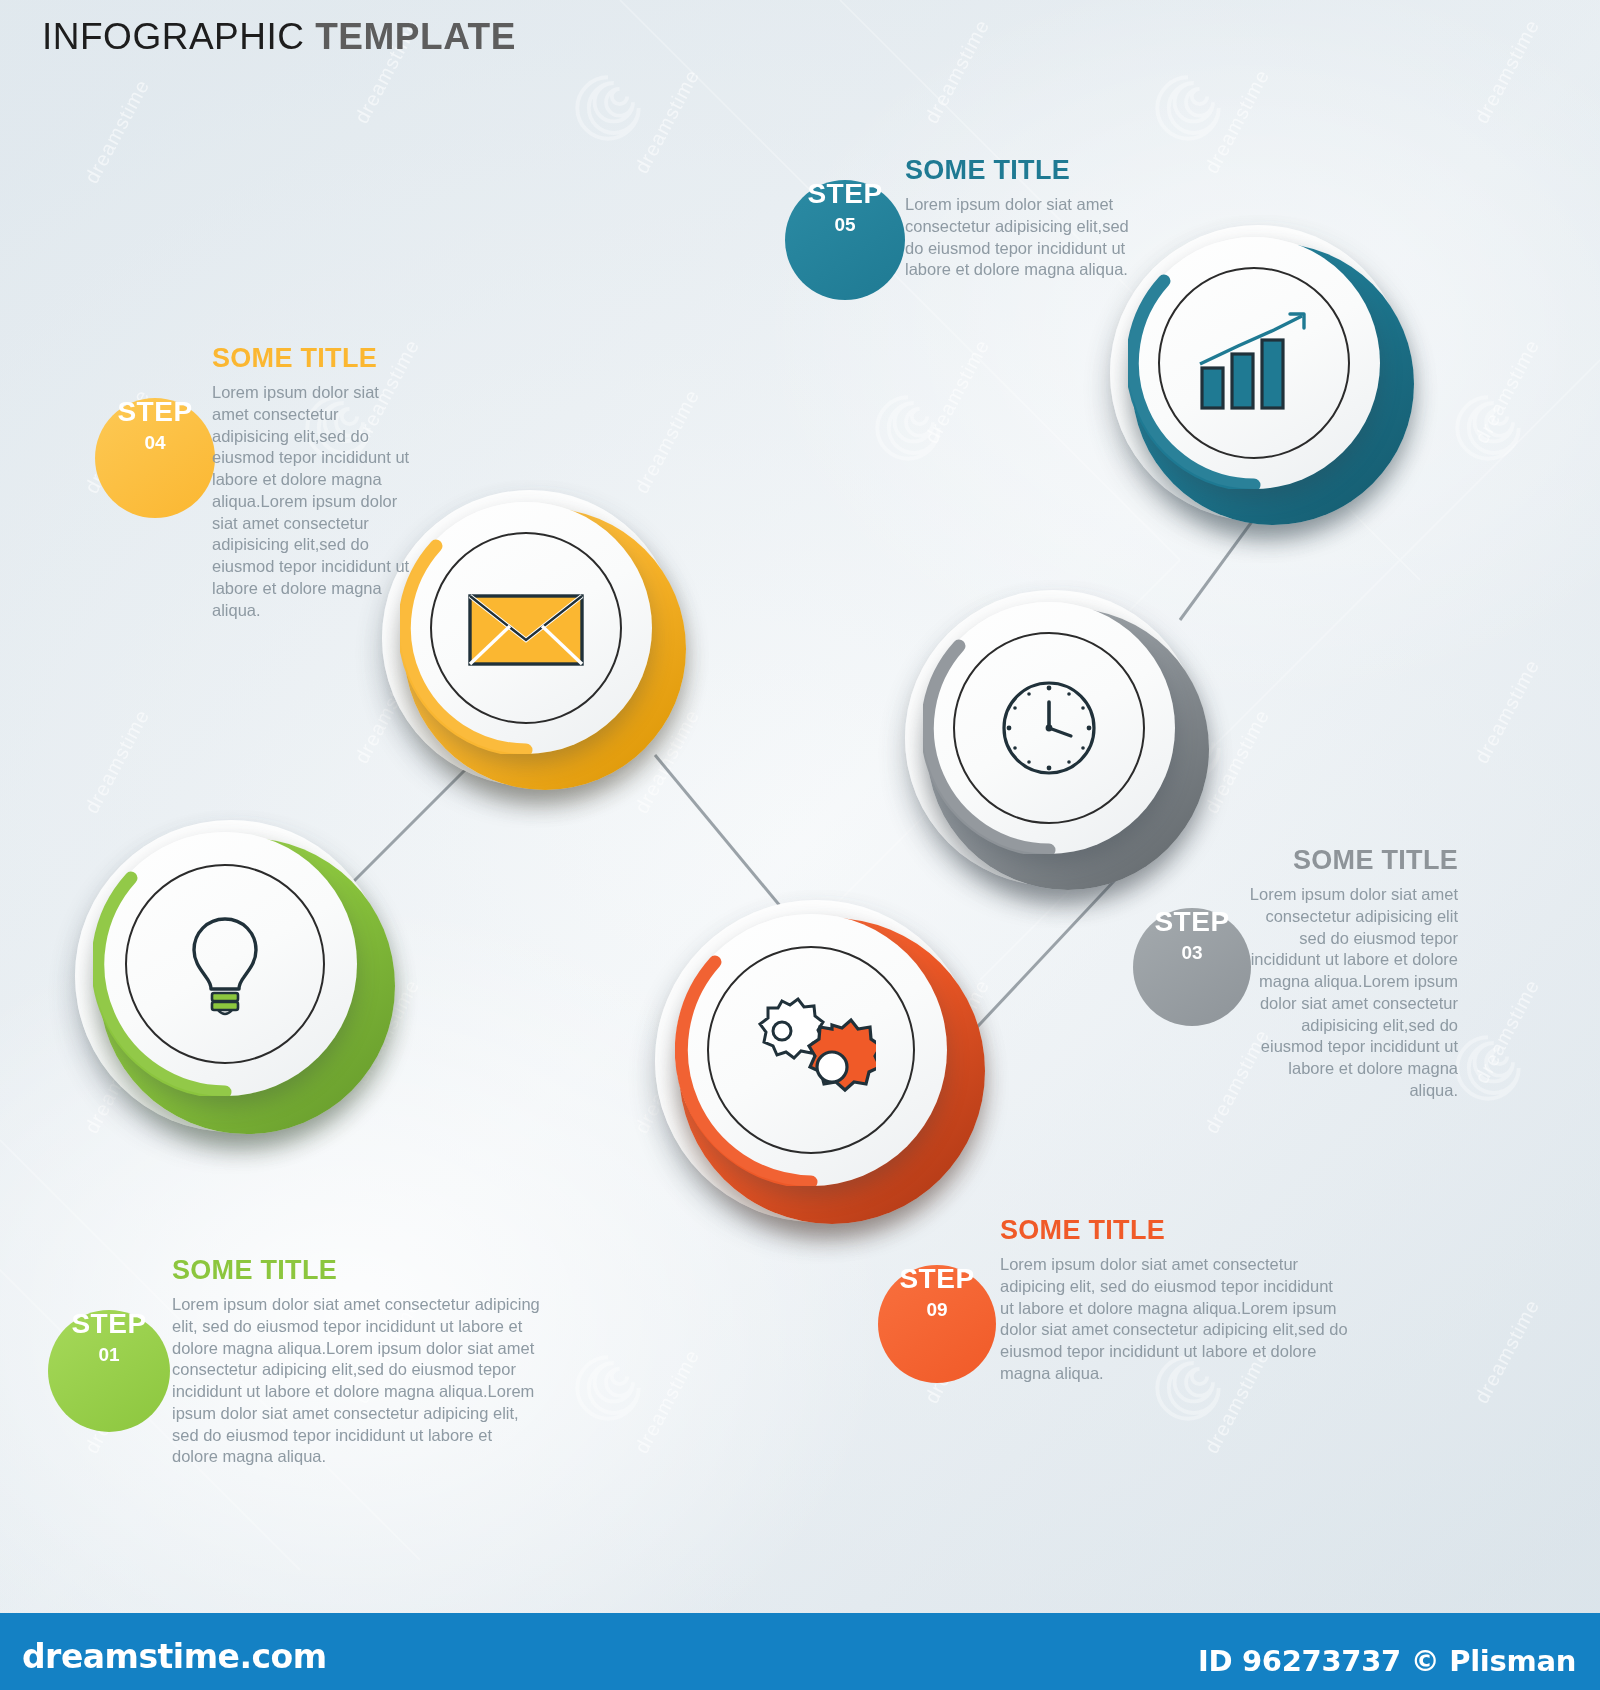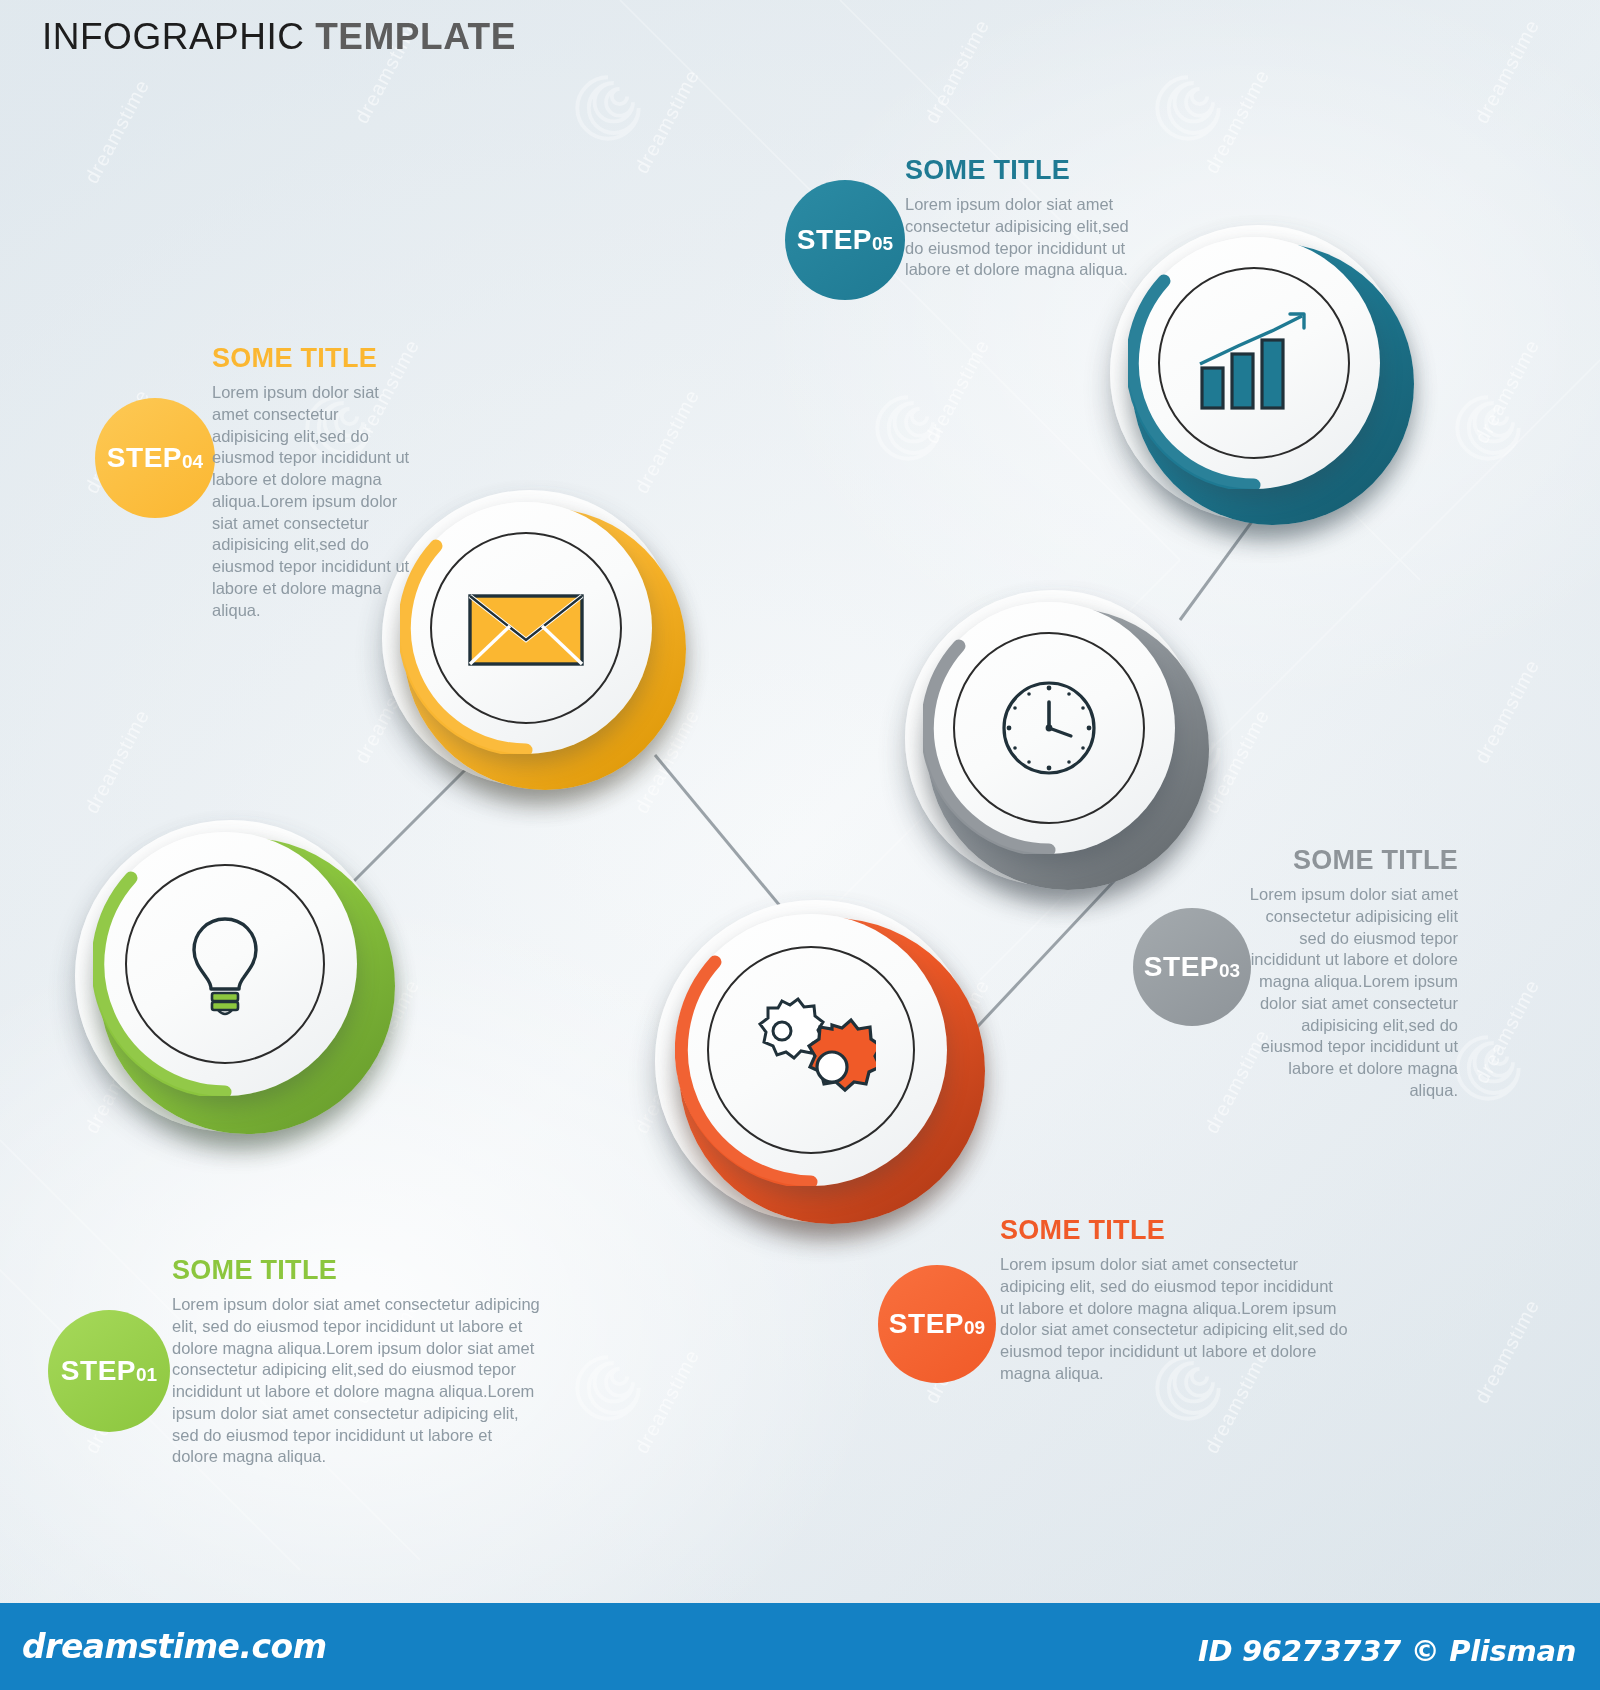--- a/index.html
+++ b/index.html
@@ -101,23 +101,23 @@
     display: flex;
     align-items: center;
     justify-content: center;
   }
 
   
   .step-badge {
     position: absolute;
     border-radius: 50%;
     display: flex;
-    flex-direction: row;
+    flex-direction: column;
     align-items: center;
-    justify-content: center;
+    justify-content: flex-start;
     color: #ffffff;
     font-weight: 700;
     line-height: 1.0;
     text-align: center;
   }
   .step-badge .sb-word { font-size: 28px; letter-spacing: 0.5px; }
   .step-badge .sb-num  { font-size: 19px; margin-top: 7px; }
 
   
   .txt-block { position: absolute; }
@@ -135,24 +135,23 @@
     font-weight: 400;
   }
   .ta-right { text-align: right; }
 
   
   #footer-bar {
     position: absolute;
     left: 0;
     bottom: 0;
     width: 1600px;
-    height: 87px;
+    height: 77px;
     background: #1481c4;
     overflow: hidden;
-    font-style: italic;
   }
   #footer-logo {
     position: absolute;
     left: 22px;
     top: 24px;
     color: #ffffff;
     font-size: 33px;
     font-weight: 700;
     letter-spacing: -0.5px;
     font-family: "DejaVu Sans", sans-serif;

